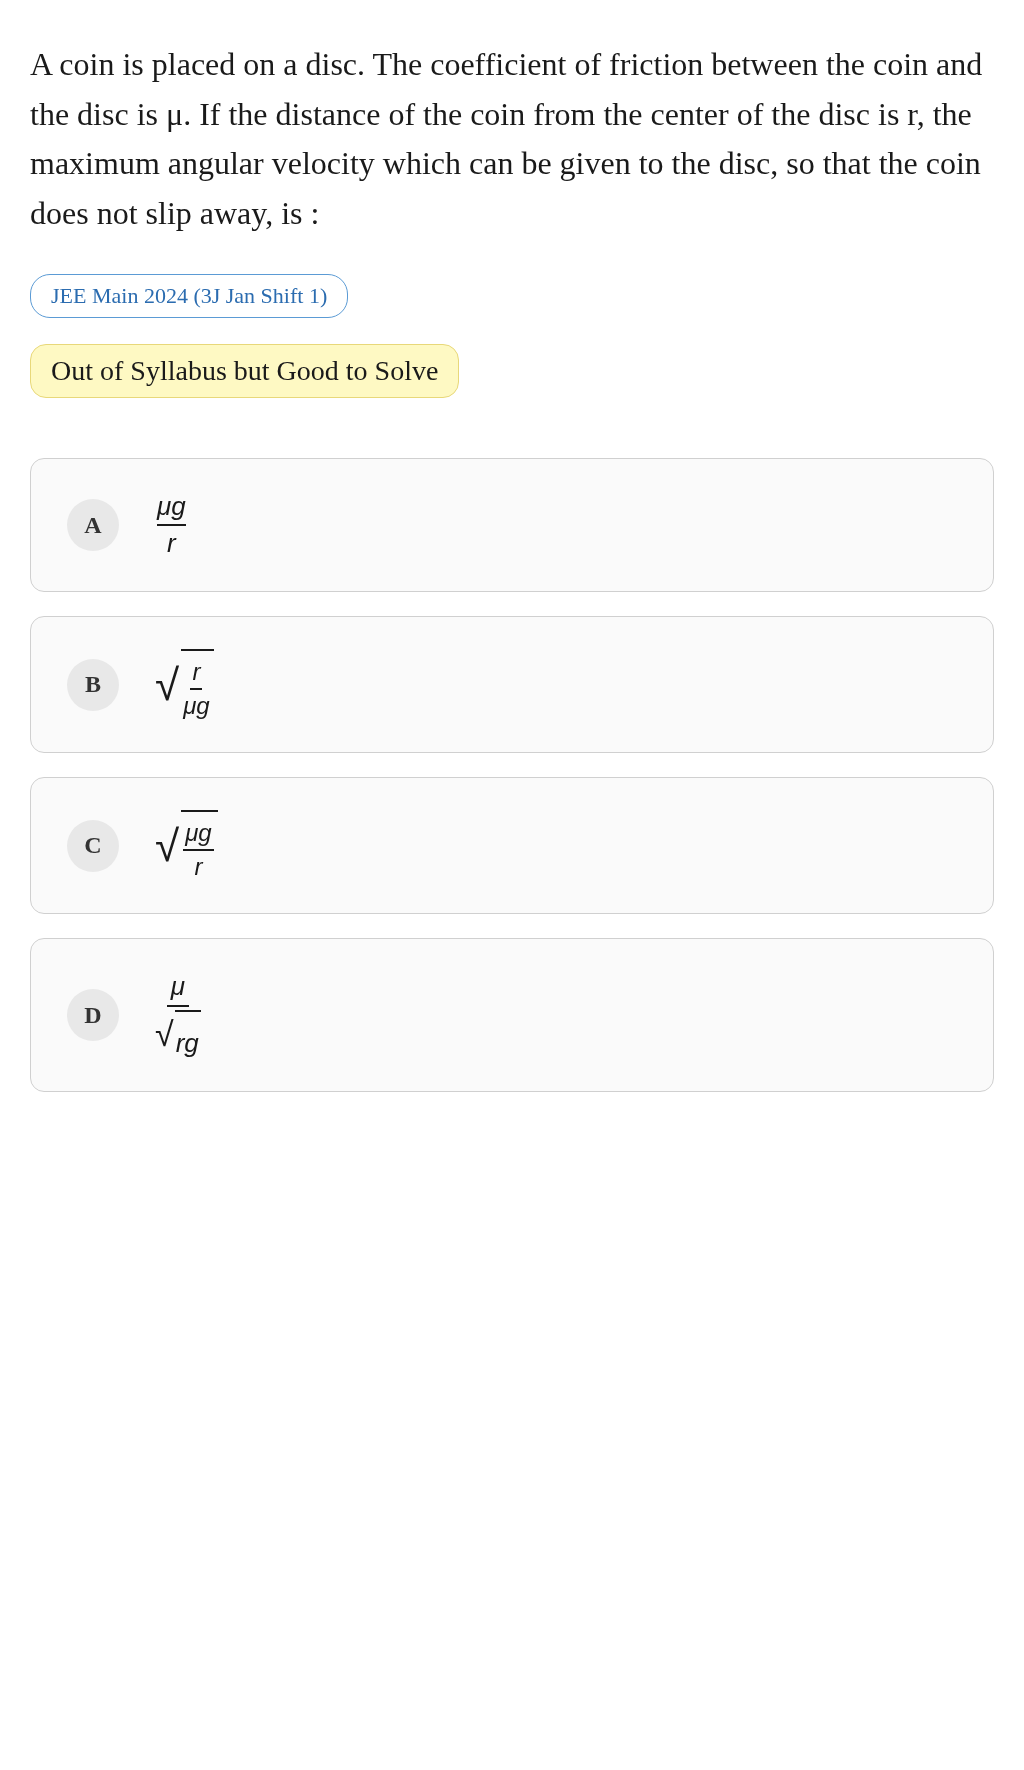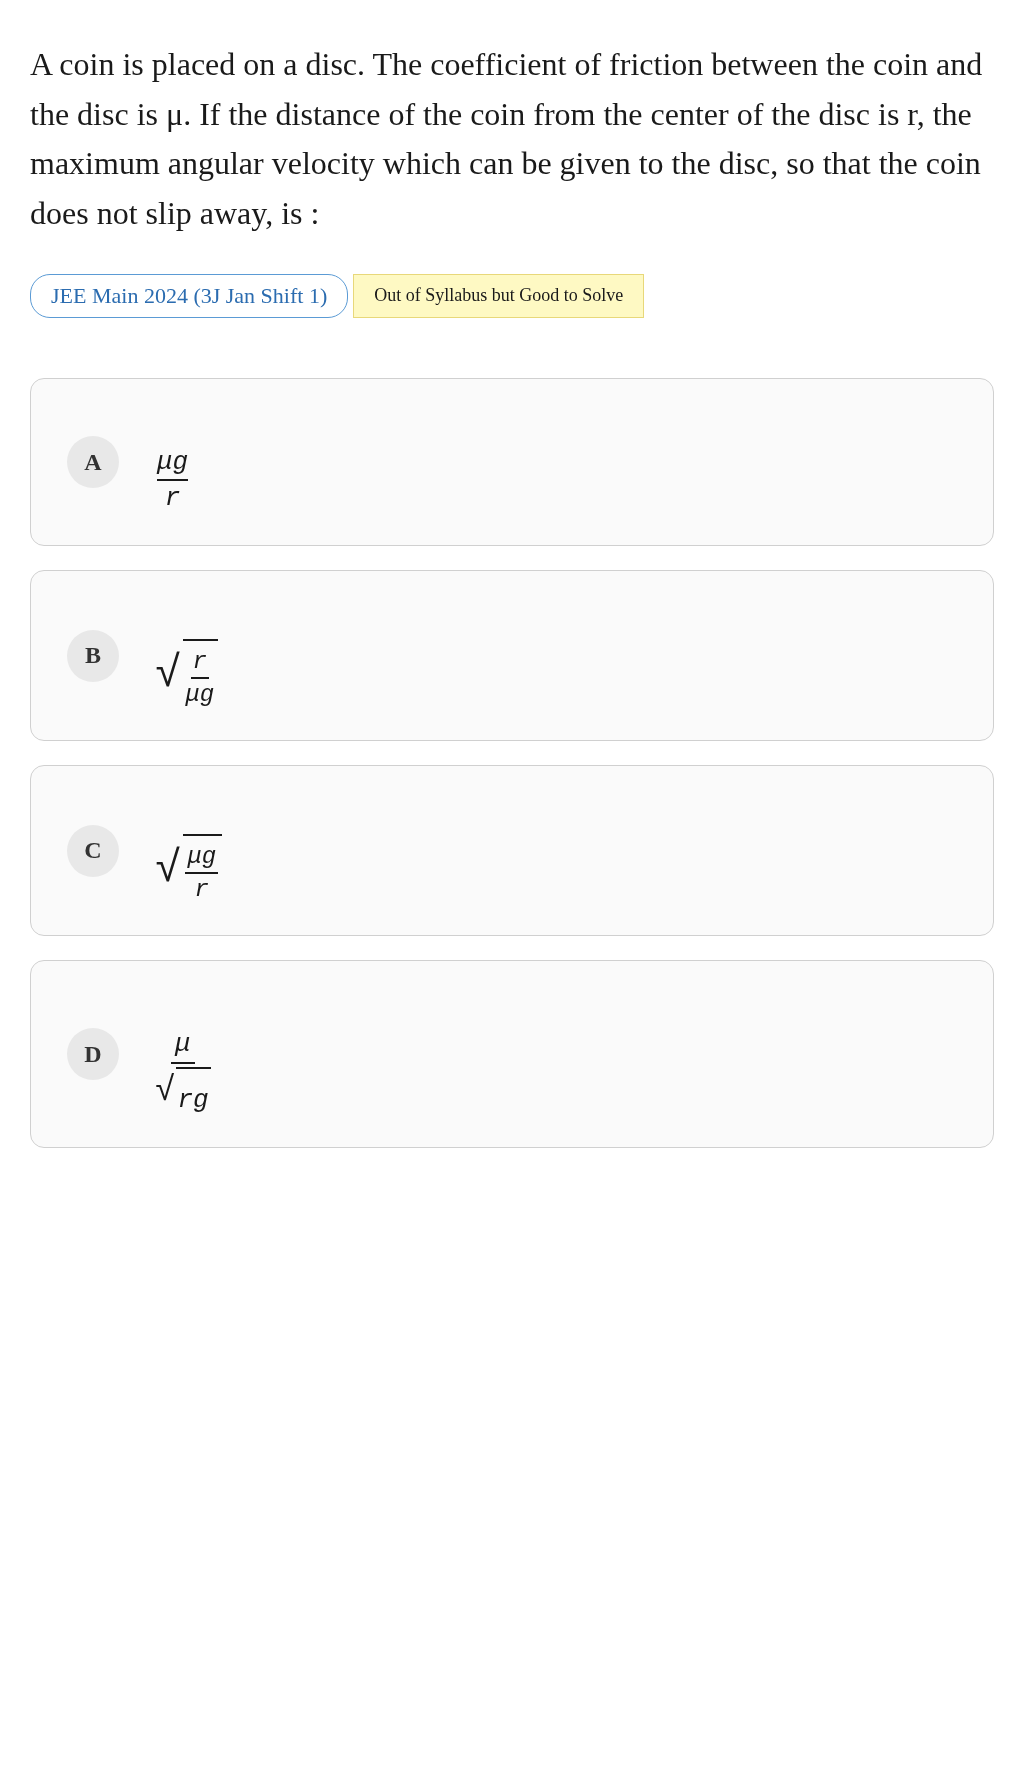--- a/index.html
+++ b/index.html
@@ -19,44 +19,44 @@
 
     .question-text {
       font-size: 32px;
       line-height: 1.55;
       margin-bottom: 36px;
       font-family: Georgia, serif;
     }
 
     .tag-container {
       display: flex;
-      flex-direction: row;
-      gap: 5px;
+      flex-direction: column;
+      gap: 26px;
       margin-bottom: 60px;
     }
 
     .tag-jee {
       display: inline-block;
       border: 1.5px solid #5b9bd5;
       color: #2b6cb0;
       border-radius: 20px;
       padding: 8px 20px;
       font-size: 22px;
       font-family: Georgia, serif;
       background: #ffffff;
       width: fit-content;
     }
 
     .tag-syllabus {
       display: inline-block;
       background: #fef9c3;
       border: 1px solid #e8d87a;
-      border-radius: 0;
+      border-radius: 16px;
       padding: 10px 20px;
-      font-size: 18px;
+      font-size: 28px;
       font-family: Georgia, serif;
       color: #1a1a1a;
       width: fit-content;
     }
 
     .options-container {
       display: flex;
       flex-direction: column;
       gap: 24px;
     }
@@ -82,22 +82,21 @@
       justify-content: center;
       font-size: 24px;
       font-weight: bold;
       font-family: Georgia, serif;
       flex-shrink: 0;
       color: #333;
     }
 
     .option-content {
       font-size: 30px;
-      font-family: Liberation Mono, monospace;
-      margin-top: 36px;
+      font-family: Liberation Sans, sans-serif;
     }
 
     
     .fraction {
       display: inline-flex;
       flex-direction: column;
       align-items: center;
       vertical-align: middle;
       margin: 0 2px;
     }

